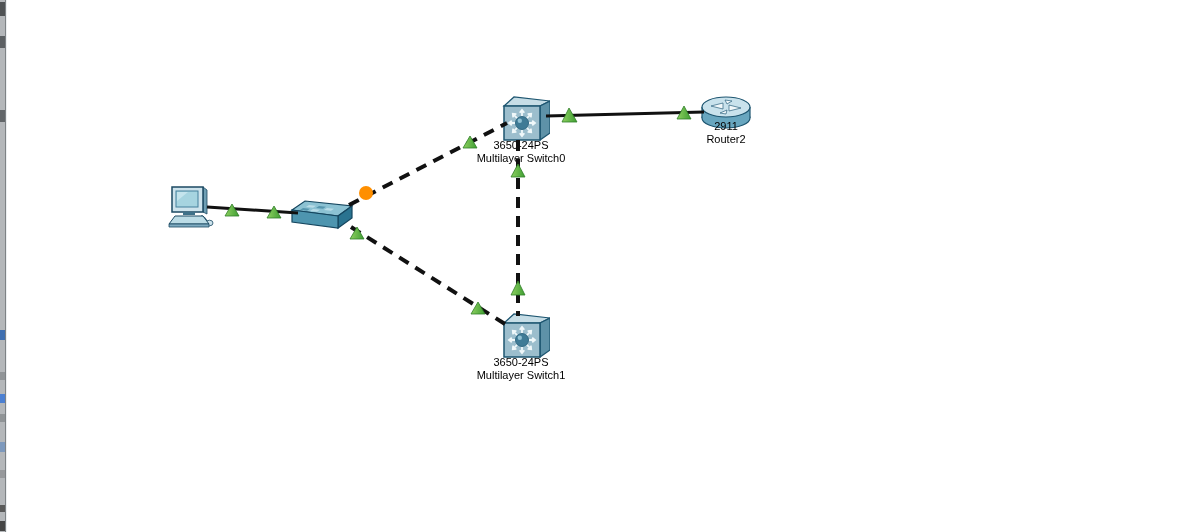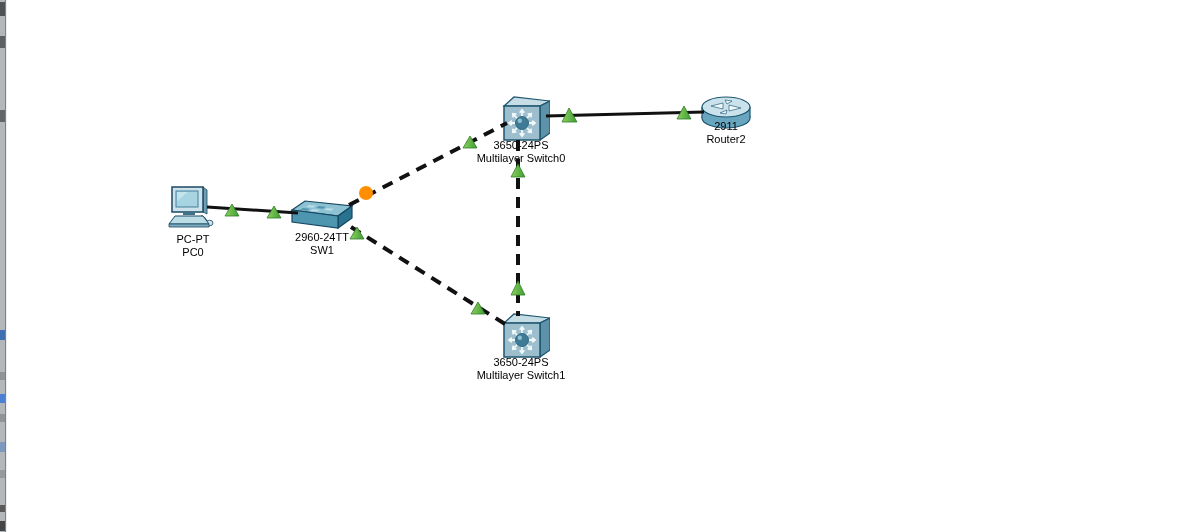--- a/index.html
+++ b/index.html
@@ -91,40 +91,32 @@
       <rect x="4" y="2" width="31" height="25" fill="#cde3ec" stroke="#1c4a63" stroke-width="1.5"></rect>
       <rect x="8" y="6" width="22" height="16" fill="#a6d4e0" stroke="#44809c" stroke-width="1"></rect>
       <polygon points="9,7 20,7 9,16" fill="#c4e4ed"></polygon>
       <rect x="15" y="27" width="12" height="3" fill="#3f7189"></rect>
       <path d="M39,36 Q36,30 33,31" stroke="#1c4a63" stroke-width="1" fill="none"></path>
       <ellipse cx="41.5" cy="38" rx="3.5" ry="2.8" fill="#cde3ec" stroke="#1c4a63" stroke-width="0.8"></ellipse>
       <polygon points="7,31 35,31 41,39 1,39" fill="#bcdce6" stroke="#1c4a63" stroke-width="1"></polygon>
       <polygon points="1,39 41,39 41,42 1,42" fill="#7fabc0" stroke="#1c4a63" stroke-width="0.8"></polygon>
     </svg>
   </div>
-  <div class="dev-label" style="left:123px;top:233px">
-    <span>PC-PT</span>
-    <span>PC0</span>
-  </div>
 
   <div class="device" style="left:289px;top:198px">
     <svg width="66" height="36" viewBox="0 0 66 36">
       <polygon points="3,12 16,3 63,8 49,18" fill="#8cc2d3" stroke="#15465f" stroke-width="1.2"></polygon>
       <polygon points="49,18 63,8 63,20 49,30" fill="#2a7390" stroke="#15465f" stroke-width="1.2"></polygon>
       <polygon points="3,12 49,18 49,30 3,24" fill="#4e95af" stroke="#15465f" stroke-width="1.2"></polygon>
       <polygon points="20,7 27,7.7 24,9.7 17,9" fill="#b9dce7"></polygon>
       <polygon points="30,8 37,8.7 34,10.7 27,10" fill="#5696ae"></polygon>
       <polygon points="14,10 21,10.7 18,12.7 11,12" fill="#5696ae"></polygon>
       <polygon points="24,11 31,11.7 28,13.7 21,13" fill="#b9dce7"></polygon>
       <polygon points="38,10 45,10.7 42,12.7 35,12" fill="#b9dce7"></polygon>
     </svg>
-  </div>
-  <div class="dev-label" style="left:252px;top:231px">
-    <span>2960-24TT</span>
-    <span>SW1</span>
   </div>
 
   <div class="device" style="left:502px;top:95px">
     <svg width="48" height="48">
       <use href="#mls-icon" width="48" height="48"></use>
     </svg>
   </div>
   <div class="dev-label" style="left:451px;top:139px">
     <span>3650-24PS</span>
     <span>Multilayer Switch0</span>

